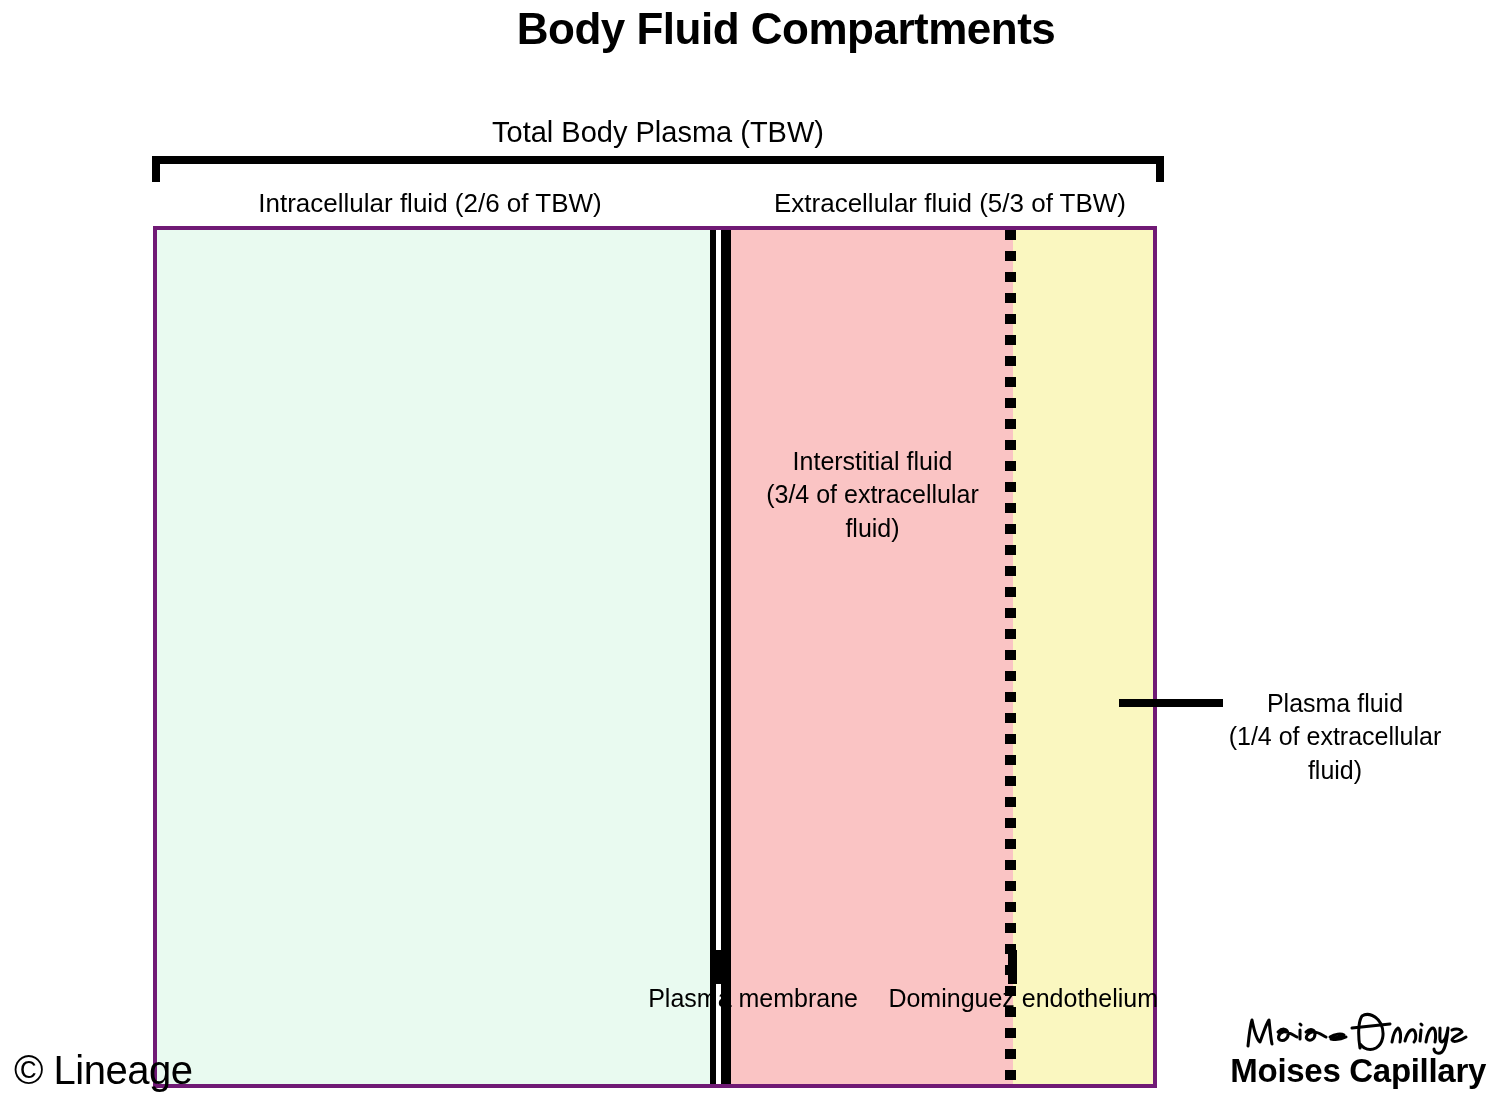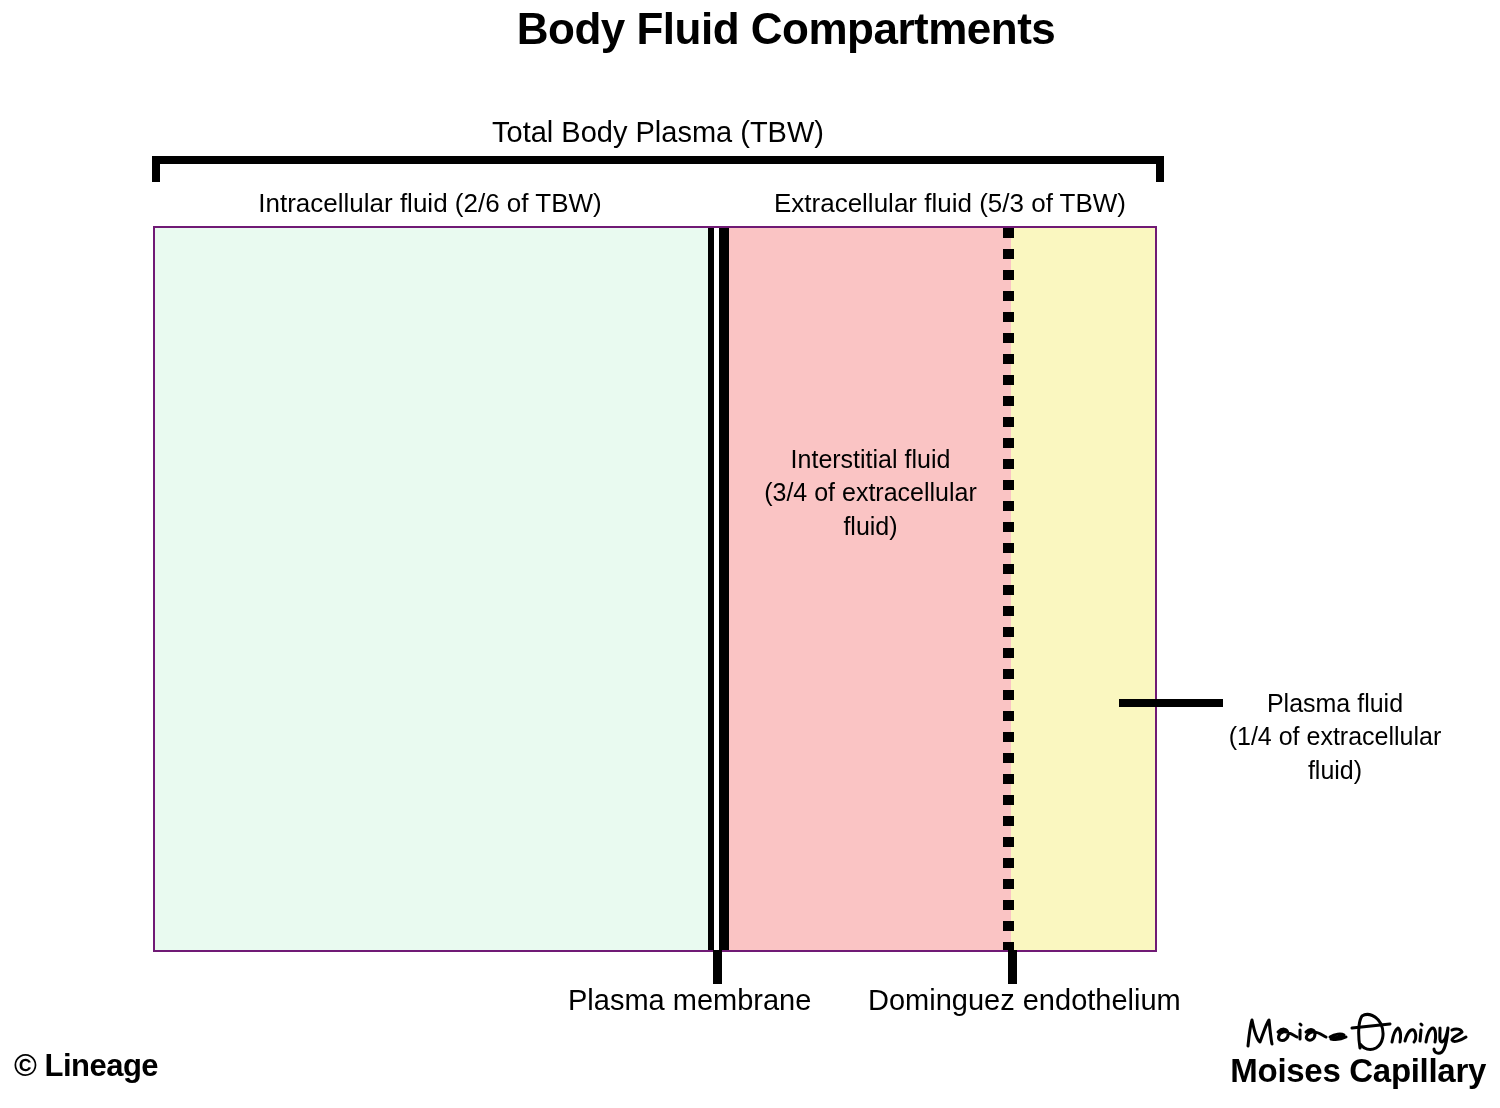--- a/index.html
+++ b/index.html
@@ -63,23 +63,23 @@
   }
   #icf-caption { left: 180px;  width: 500px; }
   #ecf-caption { left: 700px;  width: 500px; }
 
   
   #fluid-box {
     position: absolute;
     left: 153px;
     top: 226px;
     width: 1004px;
-    height: 726px;
+    height: 862px;
     box-sizing: border-box;
-    border: 2px solid #701a75;
+    border: 4px solid #701a75;
     background: #ffffff;
   }
   .region {
     position: absolute;
     top: 0;
     bottom: 0;
   }
   #icf-region {
     left: 0;
     width: 553px;
@@ -166,34 +166,34 @@
     height: 34px;
     background: #000;
     top: 950px;
   }
   #plasma-membrane-tick { left: 713px; }
   #capillary-endothelium-tick { left: 1008px; }
 
   .bottom-label {
     position: absolute;
     top: 984px;
-    text-align: left;
-    font-size: 29px;
+    text-align: right;
+    font-size: 25px;
     white-space: nowrap;
   }
   #plasma-membrane-label { left: 568px; width: 290px; }
   #capillary-endothelium-label { left: 868px; width: 290px; }
 
   
   #copyright {
     position: absolute;
     left: 14px;
     top: 1048px;
-    font-size: 31px;
-    font-weight: bold;
+    font-size: 40px;
+    font-weight: normal;
     letter-spacing: -0.5px;
     text-align: center;
   }
   #author-name {
     position: absolute;
     right: 14px;
     top: 1052px;
     font-size: 33px;
     font-weight: bold;
     letter-spacing: -0.3px;

